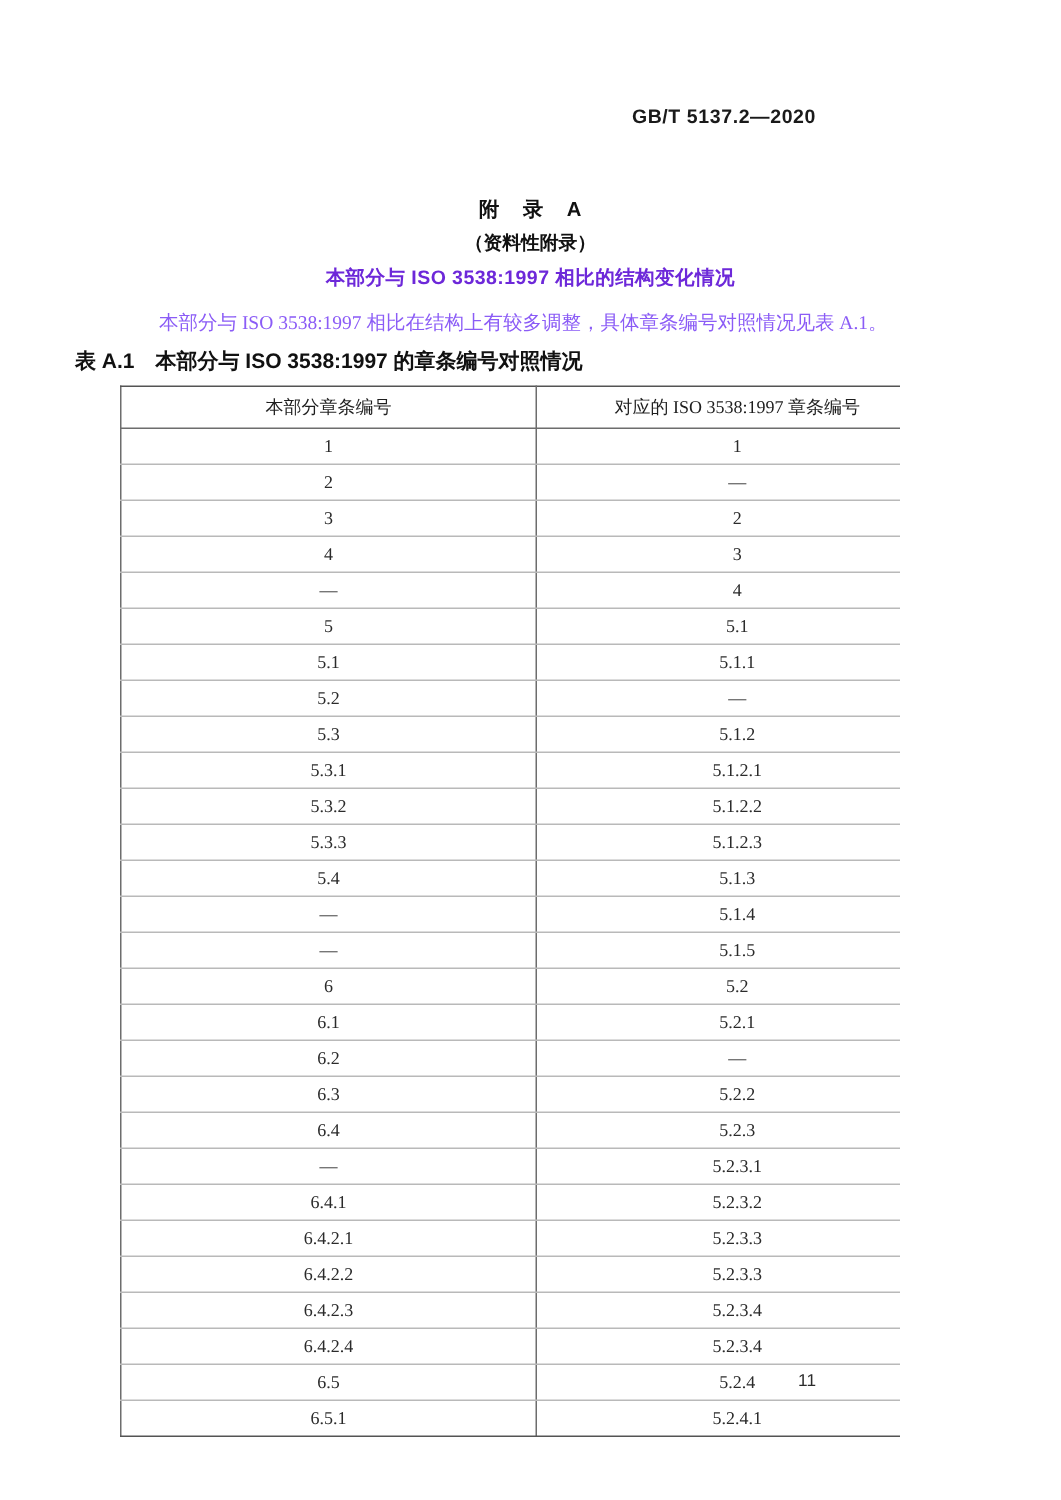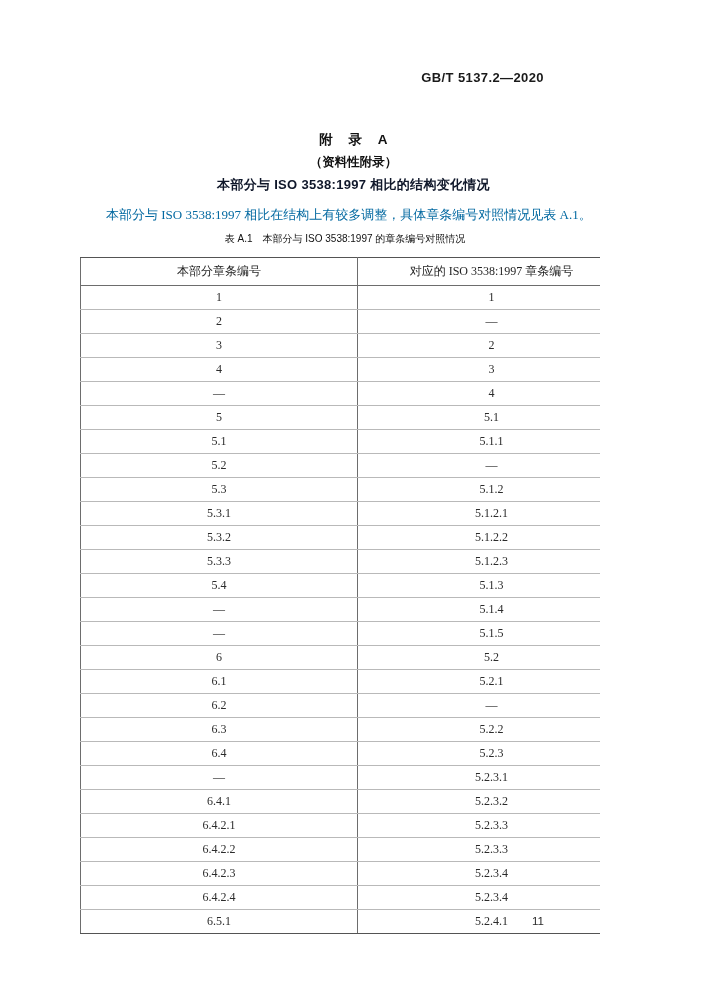--- a/index.html
+++ b/index.html
@@ -61,45 +61,44 @@
   .annex-subject {
     position: absolute;
     top: 176px;
     left: 0;
     width: 707px;
     text-align: center;
     font-family: "Liberation Sans", "DejaVu Sans", sans-serif;
     font-weight: bold;
     font-size: 13px;
     letter-spacing: 0.3px;
-    color: #0f172a;
+    color: #6d28d9;
   }
 
   
   .body-para {
     position: absolute;
     top: 205px;
     left: 80px;
     width: 560px;
     font-size: 13px;
     line-height: 20px;
-    color: #0369a1;
+    color: #8b5cf6;
     text-indent: 26px;
   }
 
   
   .table-caption {
     position: absolute;
     top: 232px;
     left: 80px;
     width: 560px;
-    text-align: center;
-    font-family: "Liberation Sans", "DejaVu Sans", sans-serif;
-    font-weight: normal;
-    font-size: 10px;
+    font-family: "Liberation Sans", "DejaVu Sans", sans-serif;
+    font-weight: bold;
+    font-size: 14px;
     color: #111;
     text-indent: -30px;
   }
 
   
   .table-wrap {
     position: absolute;
     top: 257px;
     left: 80px;
     width: 545px;
@@ -279,20 +278,24 @@
           </tr>
           <tr>
             <td>6.4.2.3</td>
             <td>5.2.3.4</td>
           </tr>
           <tr>
             <td>6.4.2.4</td>
             <td>5.2.3.4</td>
           </tr>
           <tr>
+            <td>6.5</td>
+            <td>5.2.4</td>
+          </tr>
+          <tr>
             <td>6.5.1</td>
             <td>5.2.4.1</td>
           </tr>
         </tbody>
     </table>
   </div>
 
   <div class="page-number">11</div>
 
 </div>

